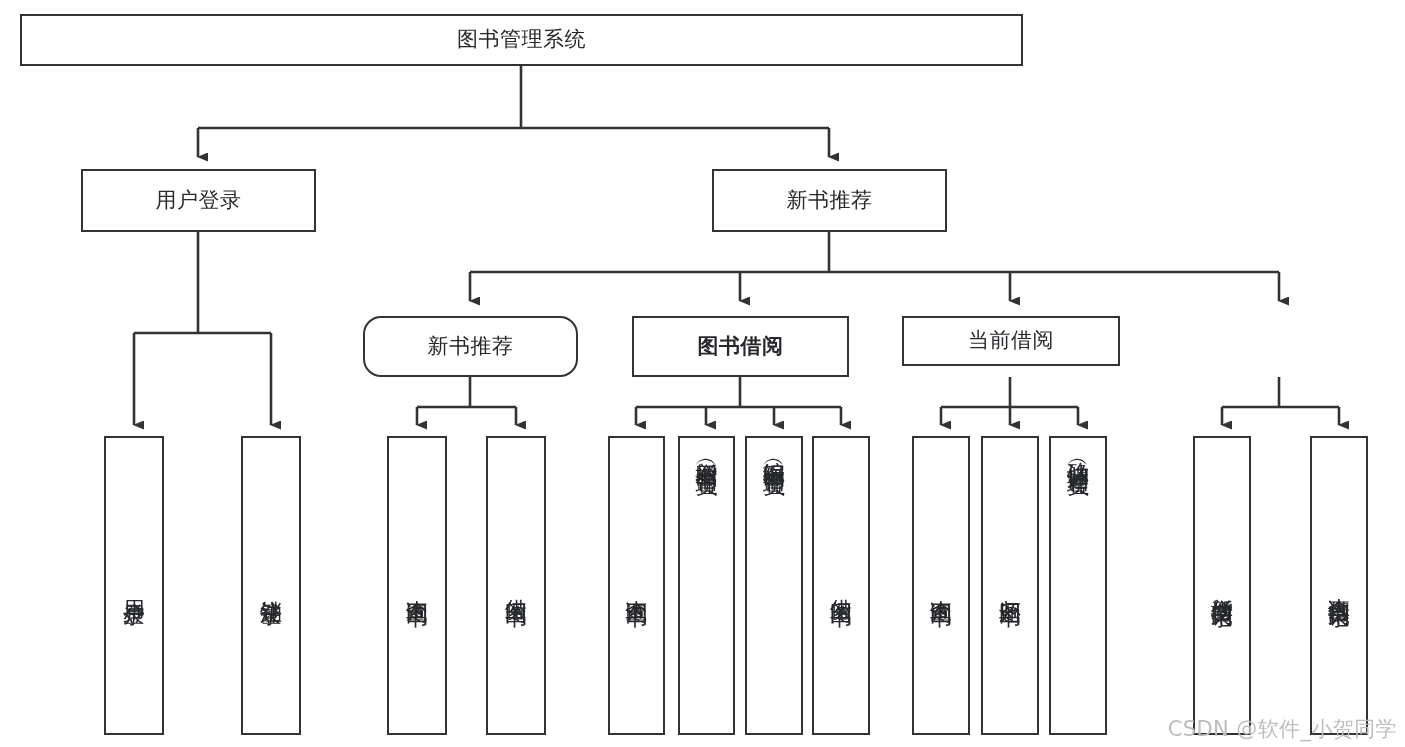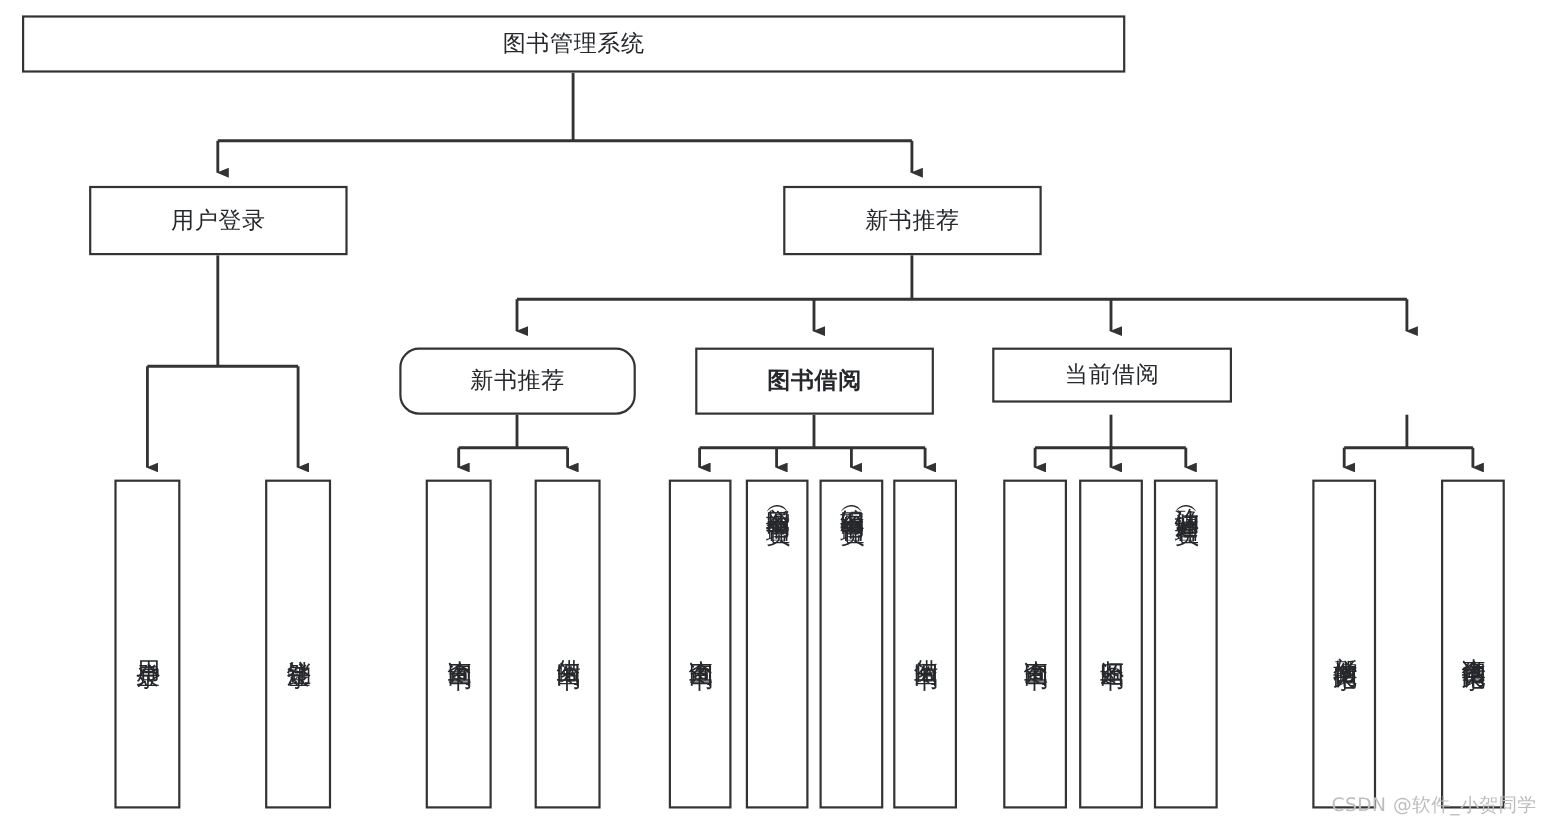--- a/index.html
+++ b/index.html
@@ -11,21 +11,21 @@
         border:2px solid #333333;display:flex;align-items:center;
         justify-content:center;}
   .node .lbl{color:#26282b;font-size:21px;line-height:1.12;letter-spacing:.5px;
              white-space:nowrap;}
   .leaf{align-items:flex-start;justify-content:center;padding-top:6px;}
   .leaf .lbl{writing-mode:vertical-rl;text-orientation:upright;
              font-size:22px;line-height:1.18;letter-spacing:2px;
              white-space:nowrap;}
   .leaf.mid{align-items:center;padding-top:0;}
   .watermark{position:absolute;right:8px;bottom:4px;color:#bdbdbd;
-             font-size:17px;letter-spacing:.4px;white-space:nowrap;margin-top:26px;}
+             font-size:21px;letter-spacing:.4px;white-space:nowrap;margin-top:26px;}
 </style>
 </head>
 <body>
 
 <div id="stage">
 
   <svg id="wires" viewBox="0 0 1405 747" xmlns="http://www.w3.org/2000/svg">
     <defs>
       <marker id="ar" markerWidth="9" markerHeight="11" refX="4.5" refY="10" orient="auto" markerUnits="userSpaceOnUse">
         <path d="M0,0 L9,0 L4.5,11 Z" fill="#333333"></path>

